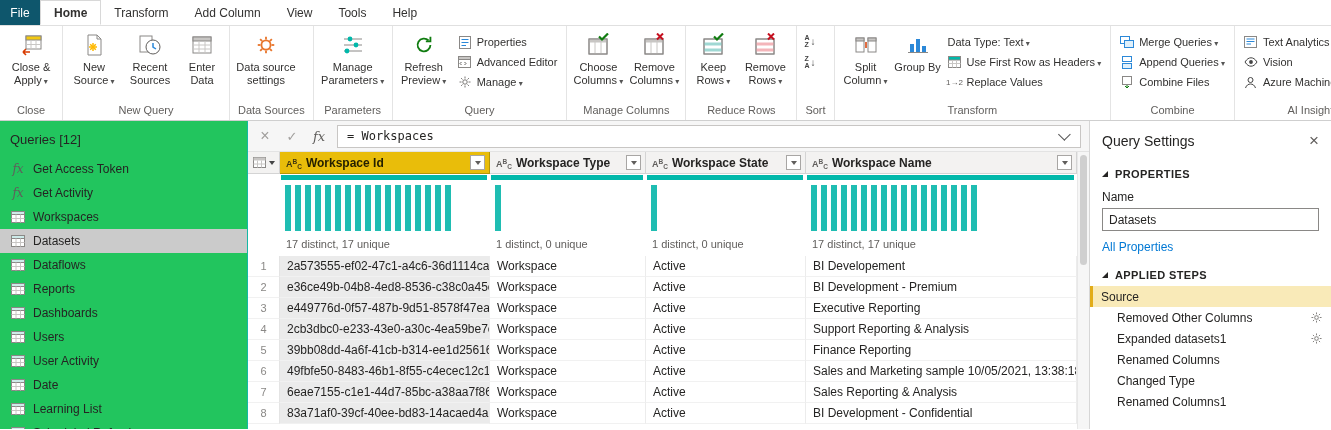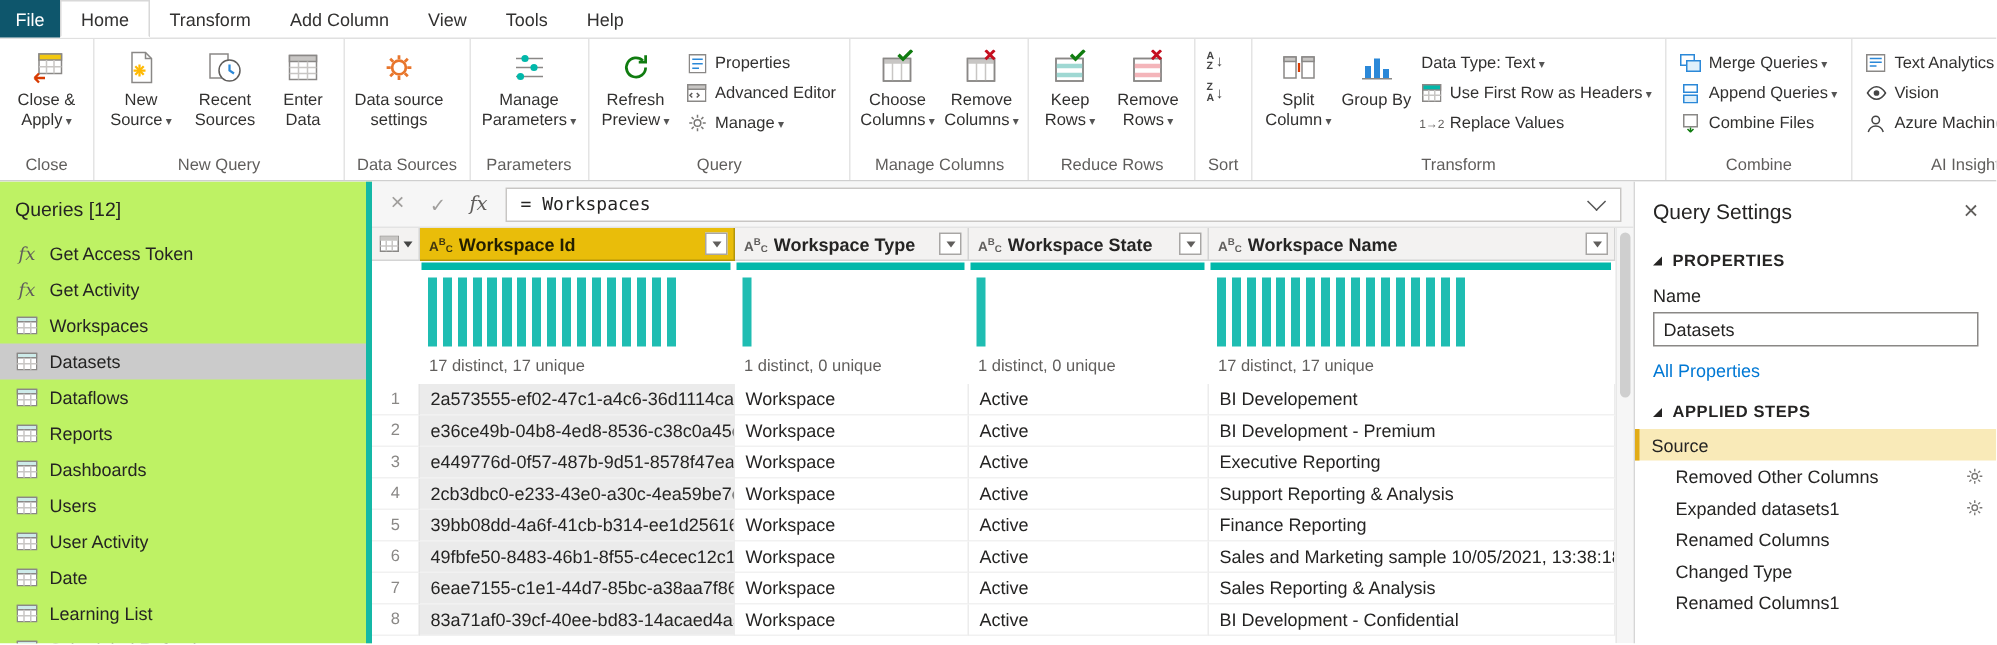--- a/index.html
+++ b/index.html
@@ -9,21 +9,21 @@
   }
   *{box-sizing:border-box;margin:0;padding:0;}
   body{width:1331px;height:430px;overflow:hidden;background:#fff;color:#252423;
        font-family:"Liberation Sans",sans-serif;font-size:12px;}
   svg{display:block;}
 
   
   .tabs-bar{height:26px;display:flex;align-items:stretch;background:#fff;border-bottom:1px solid #e0e0e0;}
   .file-tab{width:40px;background:var(--file-tab);color:#fff;display:flex;align-items:center;justify-content:center;cursor:default;}
   .tab{padding:0 13px;display:flex;align-items:center;color:#323130;}
-  .tab.active{font-weight:normal;border:1px solid #d8d8d8;border-bottom:1px solid #fff;background:#fff;}
+  .tab.active{font-weight:bold;border:1px solid #d8d8d8;border-bottom:1px solid #fff;background:#fff;}
 
   
   .ribbon{height:95px;display:flex;background:#fff;border-bottom:1px solid #cfcfcf;overflow:hidden;}
   .rgroup{display:flex;flex-direction:column;border-right:1px solid #e4e4e4;flex:0 0 auto;}
   .rgroup-content{flex:1;display:flex;align-items:flex-start;padding:2px 3px 0;}
   .rgroup-label{height:17px;font-size:11px;color:#605e5c;text-align:center;line-height:15px;white-space:nowrap;padding:0 8px;}
   .rbtn-big{width:56px;display:flex;flex-direction:column;align-items:center;padding-top:5px;height:74px;cursor:default;}
   .rbtn-big.w48{width:48px}.rbtn-big.w66{width:66px}.rbtn-big.w72{width:72px}
   .rbtn-big .ricon{height:24px;display:flex;align-items:center;justify-content:center;}
   .rlabel{font-size:11px;line-height:12.5px;text-align:center;margin-top:4px;color:#323130;}
@@ -35,21 +35,21 @@
   .sort-btn{display:flex;align-items:center;gap:1px;}
   .sort-letters{font-size:7px;line-height:7px;font-weight:bold;color:#444;}
   .sort-letters span{display:block;}
   .sort-arrow{font-size:10px;color:#444;}
   .ic-replace{font-size:8px;color:#605e5c;white-space:nowrap;}
 
   
   .app{display:flex;height:308px;overflow:hidden;}
 
   
-  .queries{width:248px;flex:0 0 248px;border-right:4px solid #14b8a6;background:#bef264;overflow:hidden;}
+  .queries{width:248px;flex:0 0 248px;border-right:1px solid #14b8a6;background:#22c55e;overflow:hidden;}
   .queries-header{height:36px;padding:11px 0 0 10px;font-size:13px;}
   .qitem{height:24px;display:flex;align-items:center;gap:7px;padding-left:10px;cursor:default;}
   .qitem.selected{background:var(--selected-query-bg);}
   .qicon{width:16px;display:flex;justify-content:center;flex:0 0 16px;}
   .fx-ic::before{content:"fx";font-family:"DejaVu Serif",serif;font-style:italic;font-size:12px;color:#605e5c;}
   .qlabel{white-space:nowrap;overflow:hidden;}
 
   
   .center{flex:1 1 auto;display:flex;flex-direction:column;overflow:hidden;background:#fff;min-width:0;}
   .formula-bar{height:31px;flex:0 0 31px;display:flex;align-items:center;background:#f6f6f6;border-bottom:1px solid #e3e3e3;padding:0 8px;gap:9px;}

